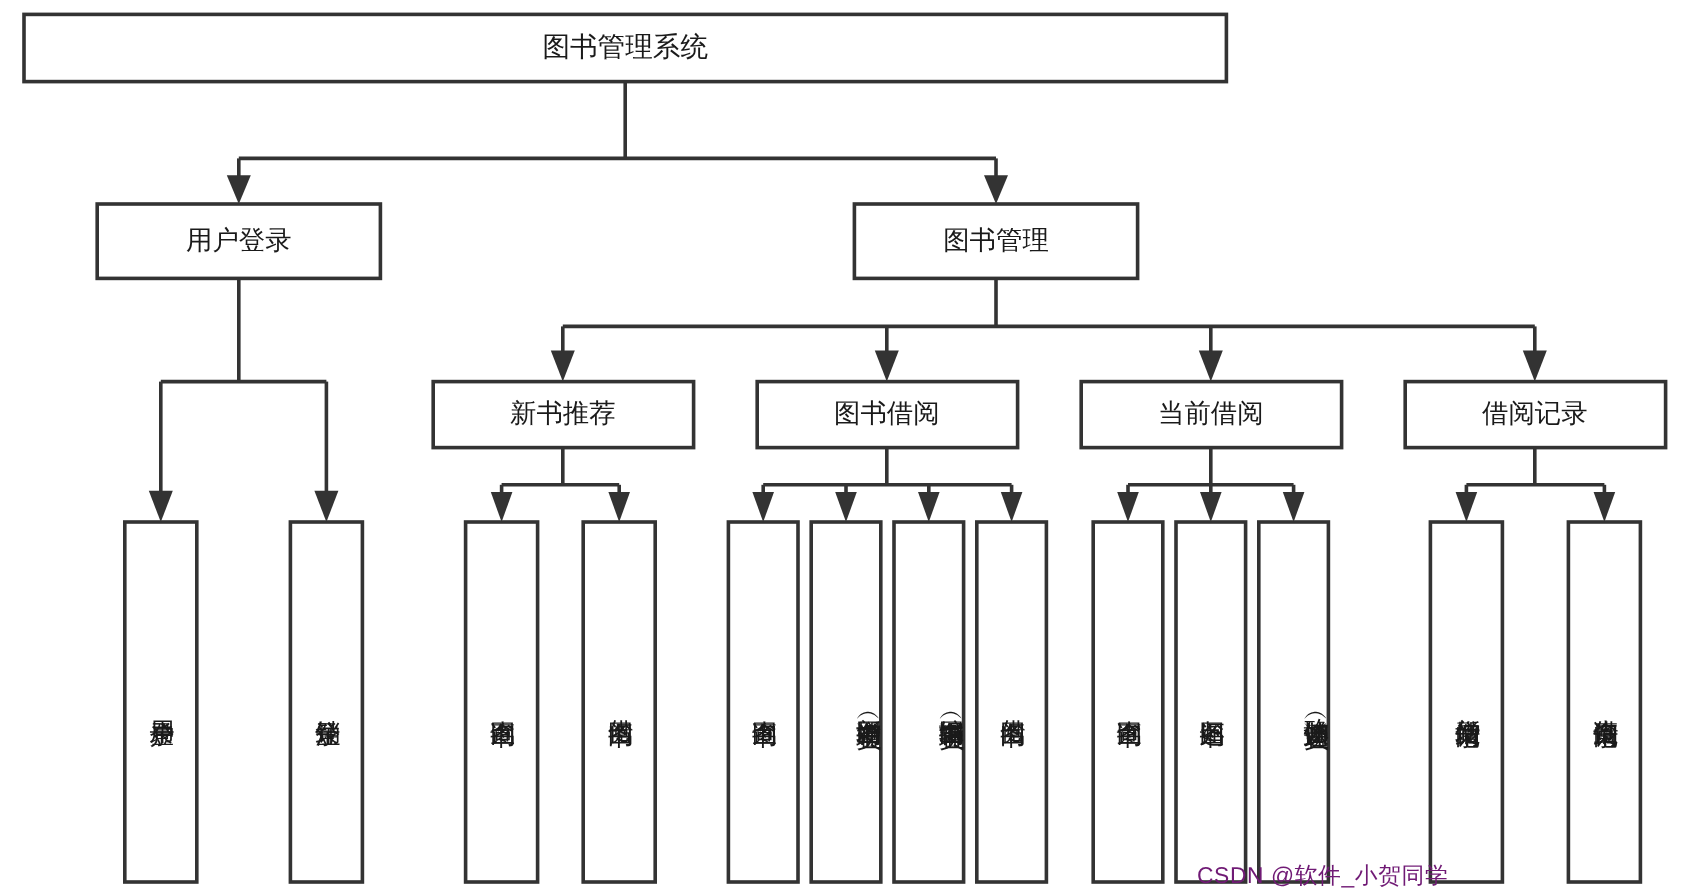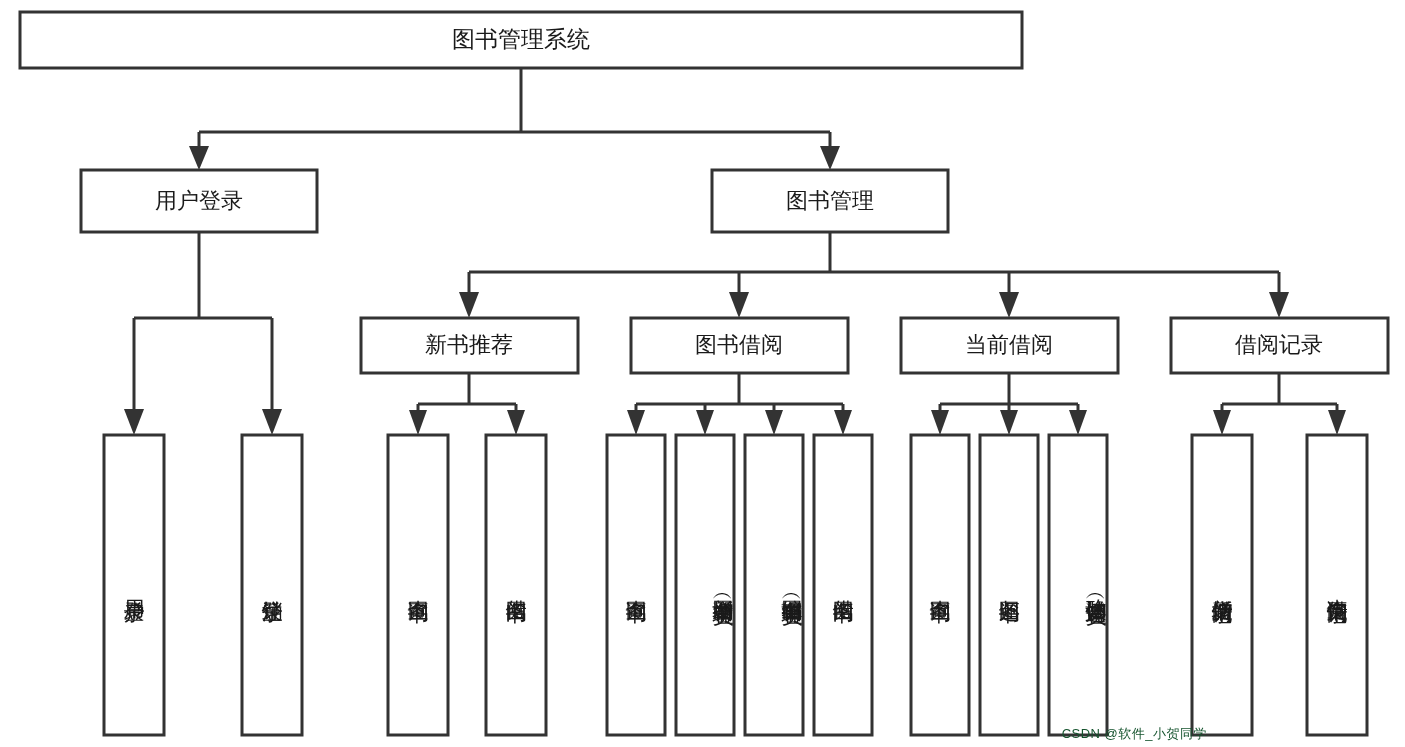--- a/index.html
+++ b/index.html
@@ -66,22 +66,22 @@
     letter-spacing: 1px;
     text-align: center;
     white-space: nowrap;
     pointer-events: none;
   }
   .watermark {
     position: absolute;
     right: 8px;
     bottom: 4px;
     font-family: "Liberation Sans", "DejaVu Sans", sans-serif;
-    font-size: 13px;
-    color: #14532d;
+    font-size: 19px;
+    color: #701a75;
     letter-spacing: 0.5px;
     white-space: nowrap;
   }
 </style>
 </head>
 <body>
 
 <div id="diagram-root">
 
   <svg class="flow" viewBox="0 0 1405 747" xmlns="http://www.w3.org/2000/svg">

